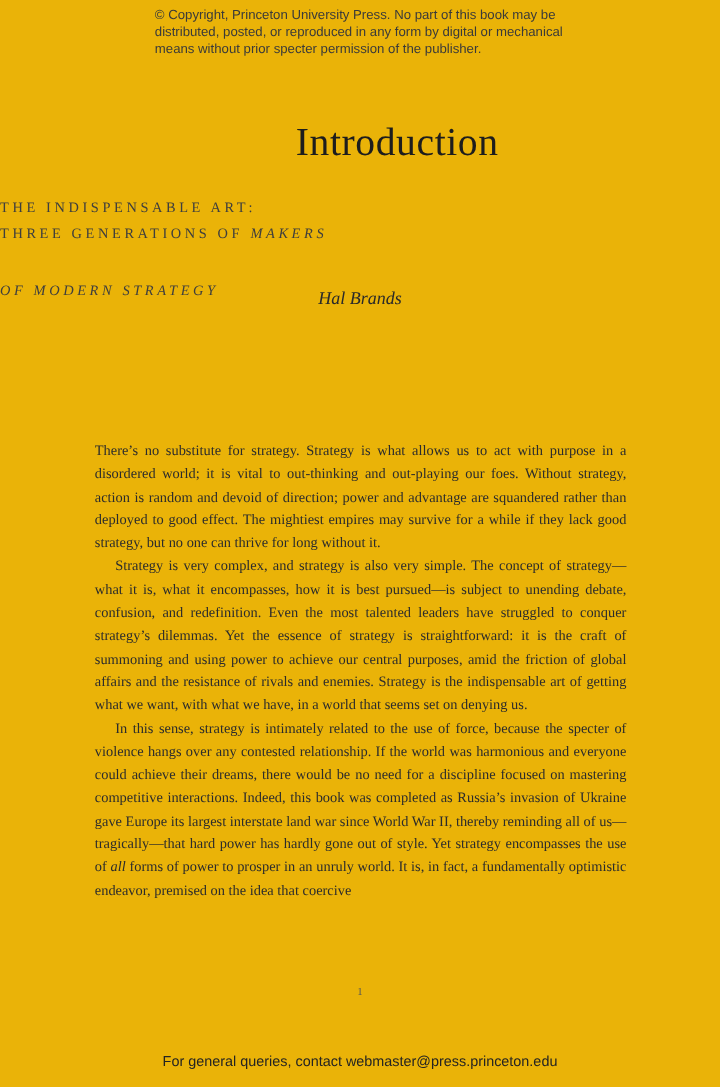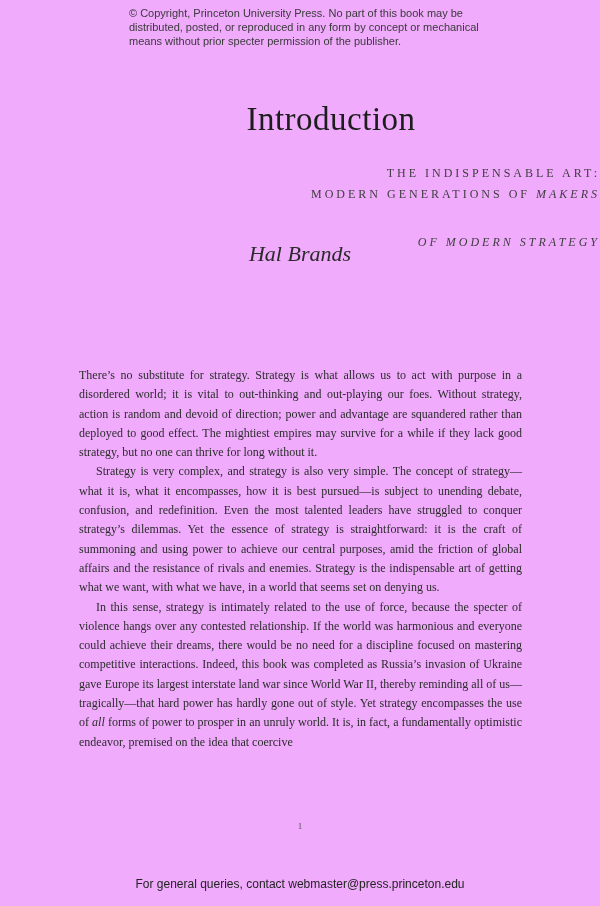--- a/index.html
+++ b/index.html
@@ -1,20 +1,20 @@
 <!DOCTYPE html>
 <html><head>
 <meta charset="utf-8">
 <style>
   html, body { margin: 0; padding: 0; background: #ffffff; }
   .page {
     position: relative;
     width: 600px;
     height: 906px;
-    background: #f0abfc;
+    background: #eab308;
     overflow: hidden;
     font-family: "Liberation Serif", serif;
   }
   .copyright {
     position: absolute;
     top: 6px;
     left: 129px;
     width: 370px;
     font-family: "Liberation Sans", sans-serif;
     font-size: 11px;
@@ -33,37 +33,37 @@
     font-weight: 400;
     letter-spacing: 0.5px;
     color: #1d1d1d;
     padding-left: 31px;
   }
   .subtitle {
     position: absolute;
     top: 163px;
     left: 0;
     width: 600px;
-    text-align: right;
+    text-align: left;
     font-family: "Liberation Serif", serif;
     font-size: 12px;
     line-height: 21px;
     letter-spacing: 3px;
     color: #3e3e3e;
   }
   .it { font-style: italic; margin-top: 27px; }
   .author {
     position: absolute;
     top: 241px;
     left: 0;
     width: 600px;
     text-align: center;
     font-family: "Liberation Serif", serif;
     font-style: italic;
-    font-size: 22px;
+    font-size: 15px;
     color: #2a2a2a;
   }
   .body-text {
     position: absolute;
     top: 366px;
     left: 79px;
     width: 443px;
     font-family: Liberation Serif, serif;
     font-size: 12px;
     line-height: 19.3px;
@@ -94,29 +94,29 @@
     color: #232323;
   }
 </style>
 </head>
 <body>
 
 <div class="page">
 
   <div class="copyright">
     <div>© Copyright, Princeton University Press. No part of this book may be</div>
-    <div>distributed, posted, or reproduced in any form by concept or mechanical</div>
+    <div>distributed, posted, or reproduced in any form by digital or mechanical</div>
     <div>means without prior specter permission of the publisher.</div>
   </div>
 
   <div class="chapter-title">Introduction</div>
 
   <div class="subtitle">
     <div>THE INDISPENSABLE ART:</div>
-    <div><span>MODERN GENERATIONS OF </span><span class="it">MAKERS</span></div>
+    <div><span>THREE GENERATIONS OF </span><span class="it">MAKERS</span></div>
     <div class="it">OF MODERN STRATEGY</div>
   </div>
 
   <div class="author">Hal Brands</div>
 
   <div class="body-text" id="body-text">
       <p><span>There’s no substitute for strategy. Strategy is what allows us to act with purpose in a disordered world; it is vital to out-thinking and out-playing our foes. Without strategy, action is random and devoid of direction; power and advantage are squandered rather than deployed to good effect. The mightiest empires may survive for a while if they lack good strategy, but no one can thrive for long without it.</span></p>
       <p class="ind"><span>Strategy is very complex, and strategy is also very simple. The concept of strategy—what it is, what it encompasses, how it is best pursued—is subject to unending debate, confusion, and redefinition. Even the most talented leaders have struggled to conquer strategy’s dilemmas. Yet the essence of strategy is straightforward: it is the craft of summoning and using power to achieve our central purposes, amid the friction of global affairs and the resistance of rivals and enemies. Strategy is the indispensable art of getting what we want, with what we have, in a world that seems set on denying us.</span></p>
       <p class="ind"><span>In this sense, strategy is intimately related to the use of force, because the specter of violence hangs over any contested relationship. If the world was harmonious and everyone could achieve their dreams, there would be no need for a discipline focused on mastering competitive interactions. Indeed, this book was completed as Russia’s invasion of Ukraine gave Europe its largest interstate land war since World War II, thereby reminding all of us—tragically—that hard power has hardly gone out of style. Yet strategy encompasses the use of </span><span class="it">all</span><span> forms of power to prosper in an unruly world. It is, in fact, a fundamentally optimistic endeavor, premised on the idea that coercive</span></p>
     </div>

